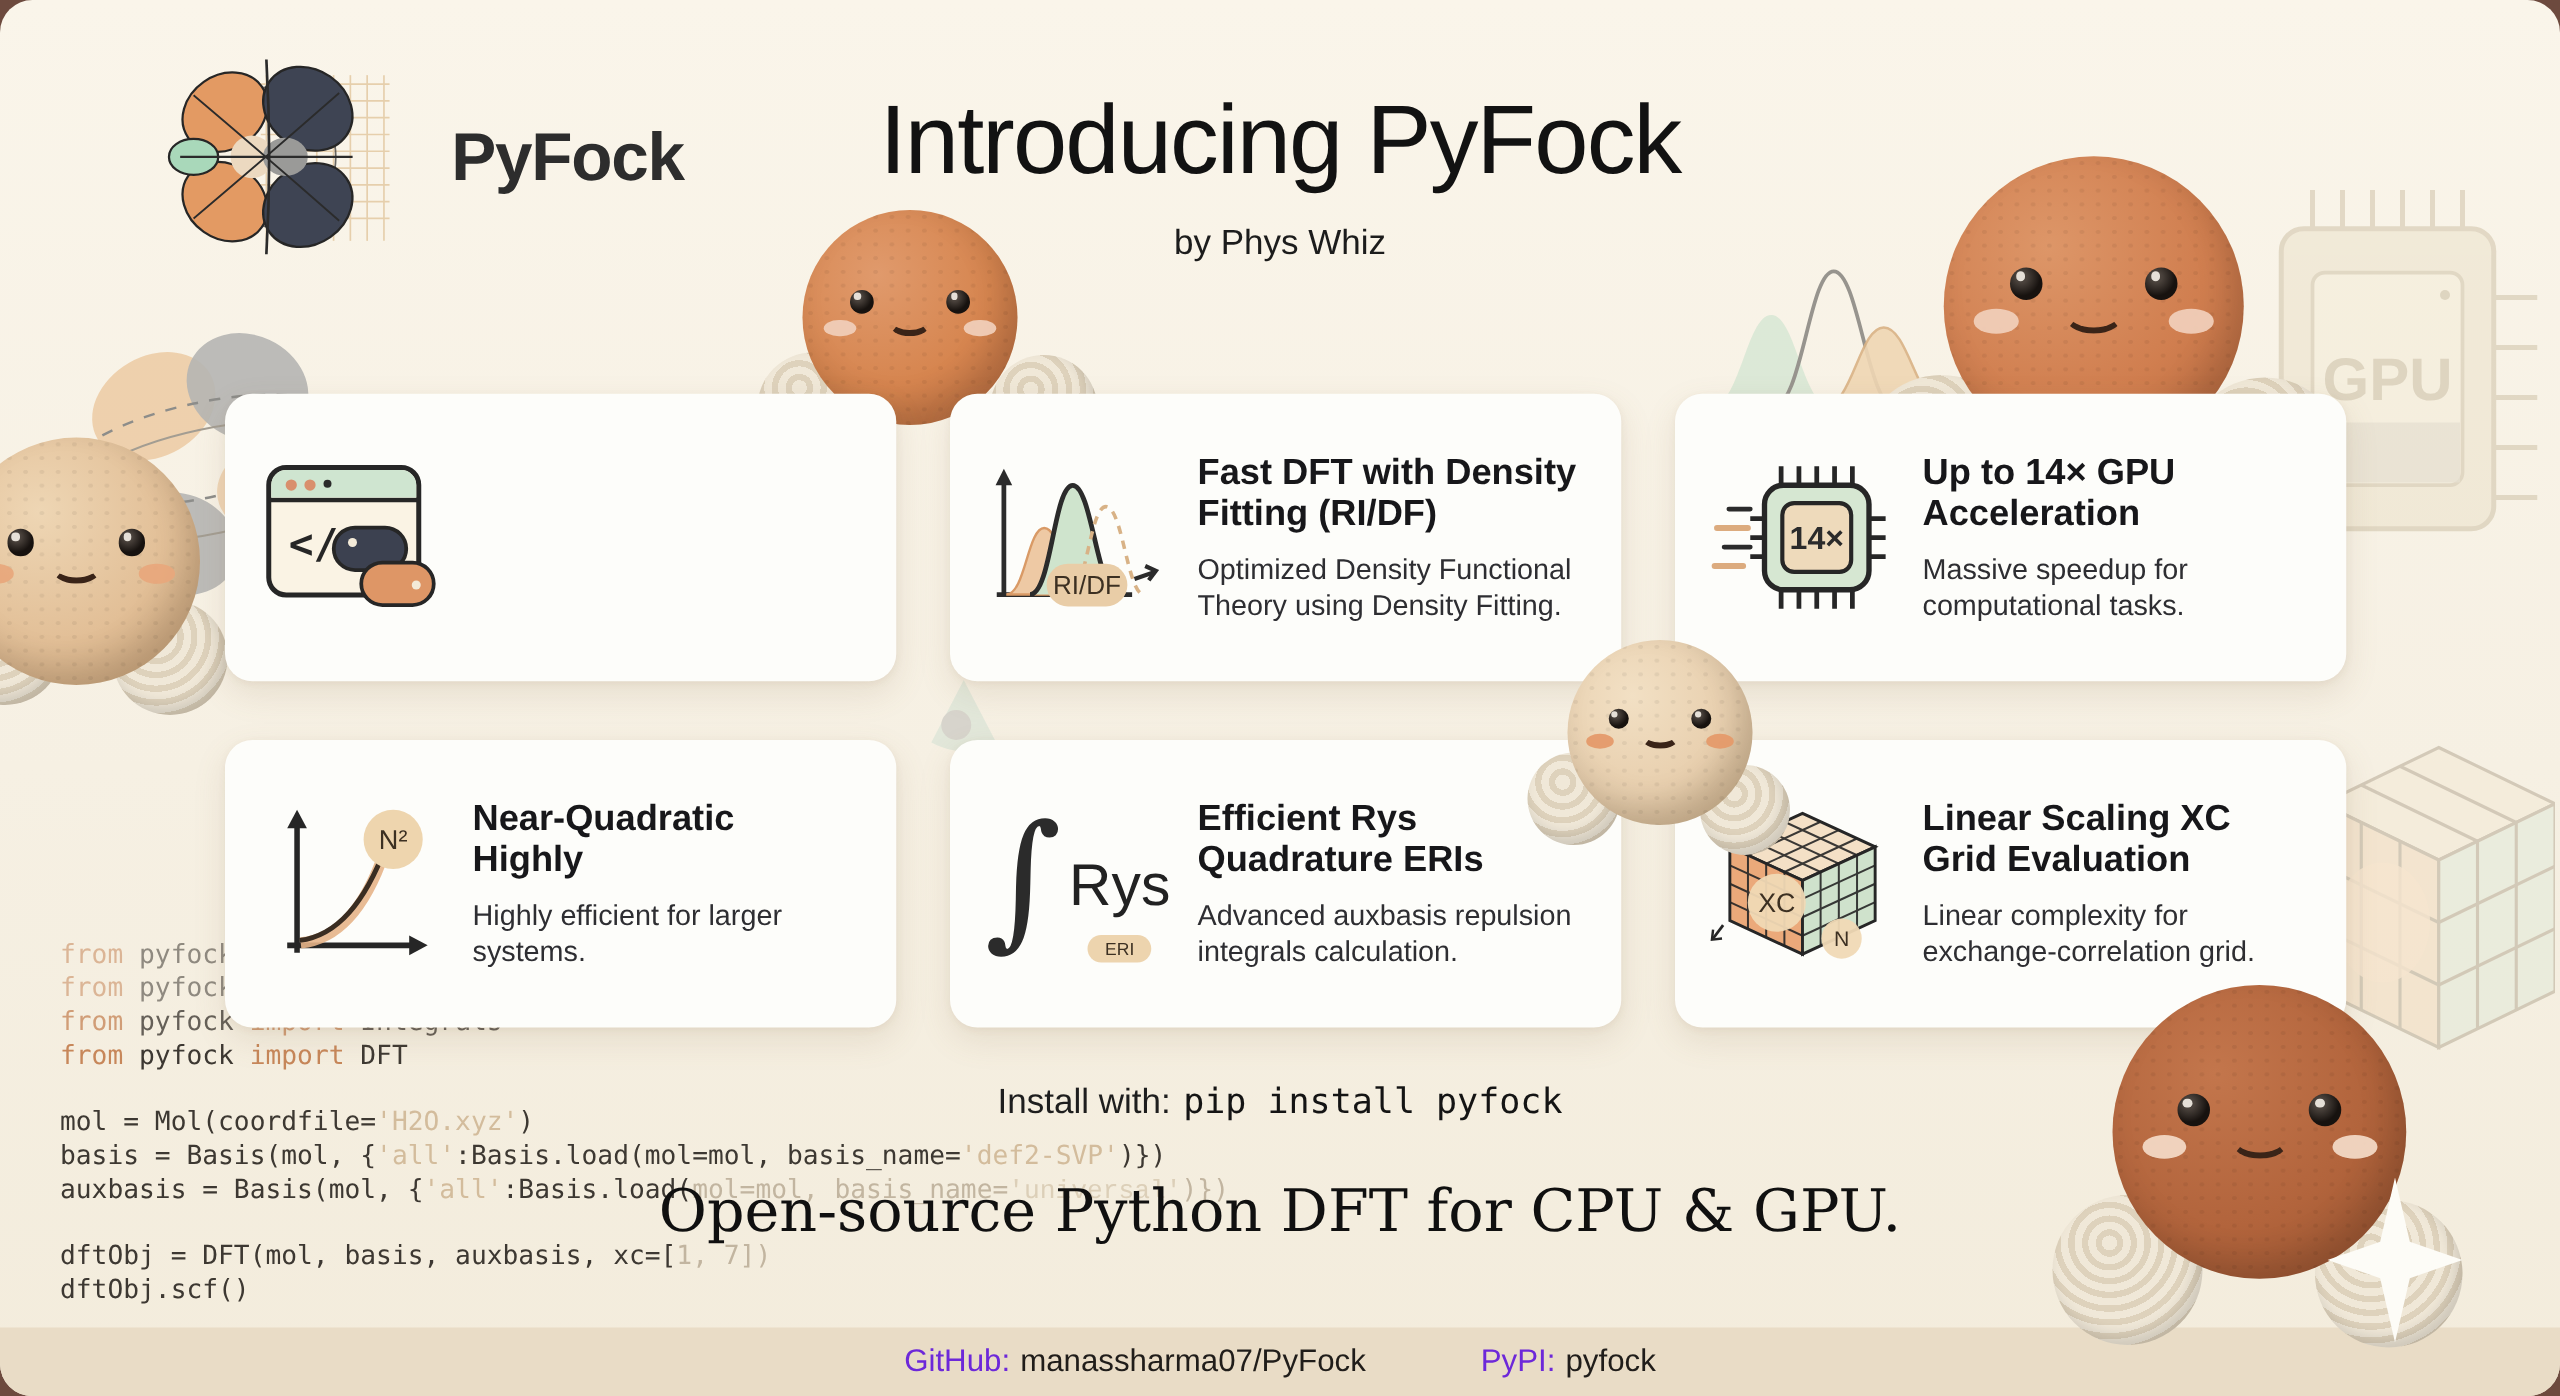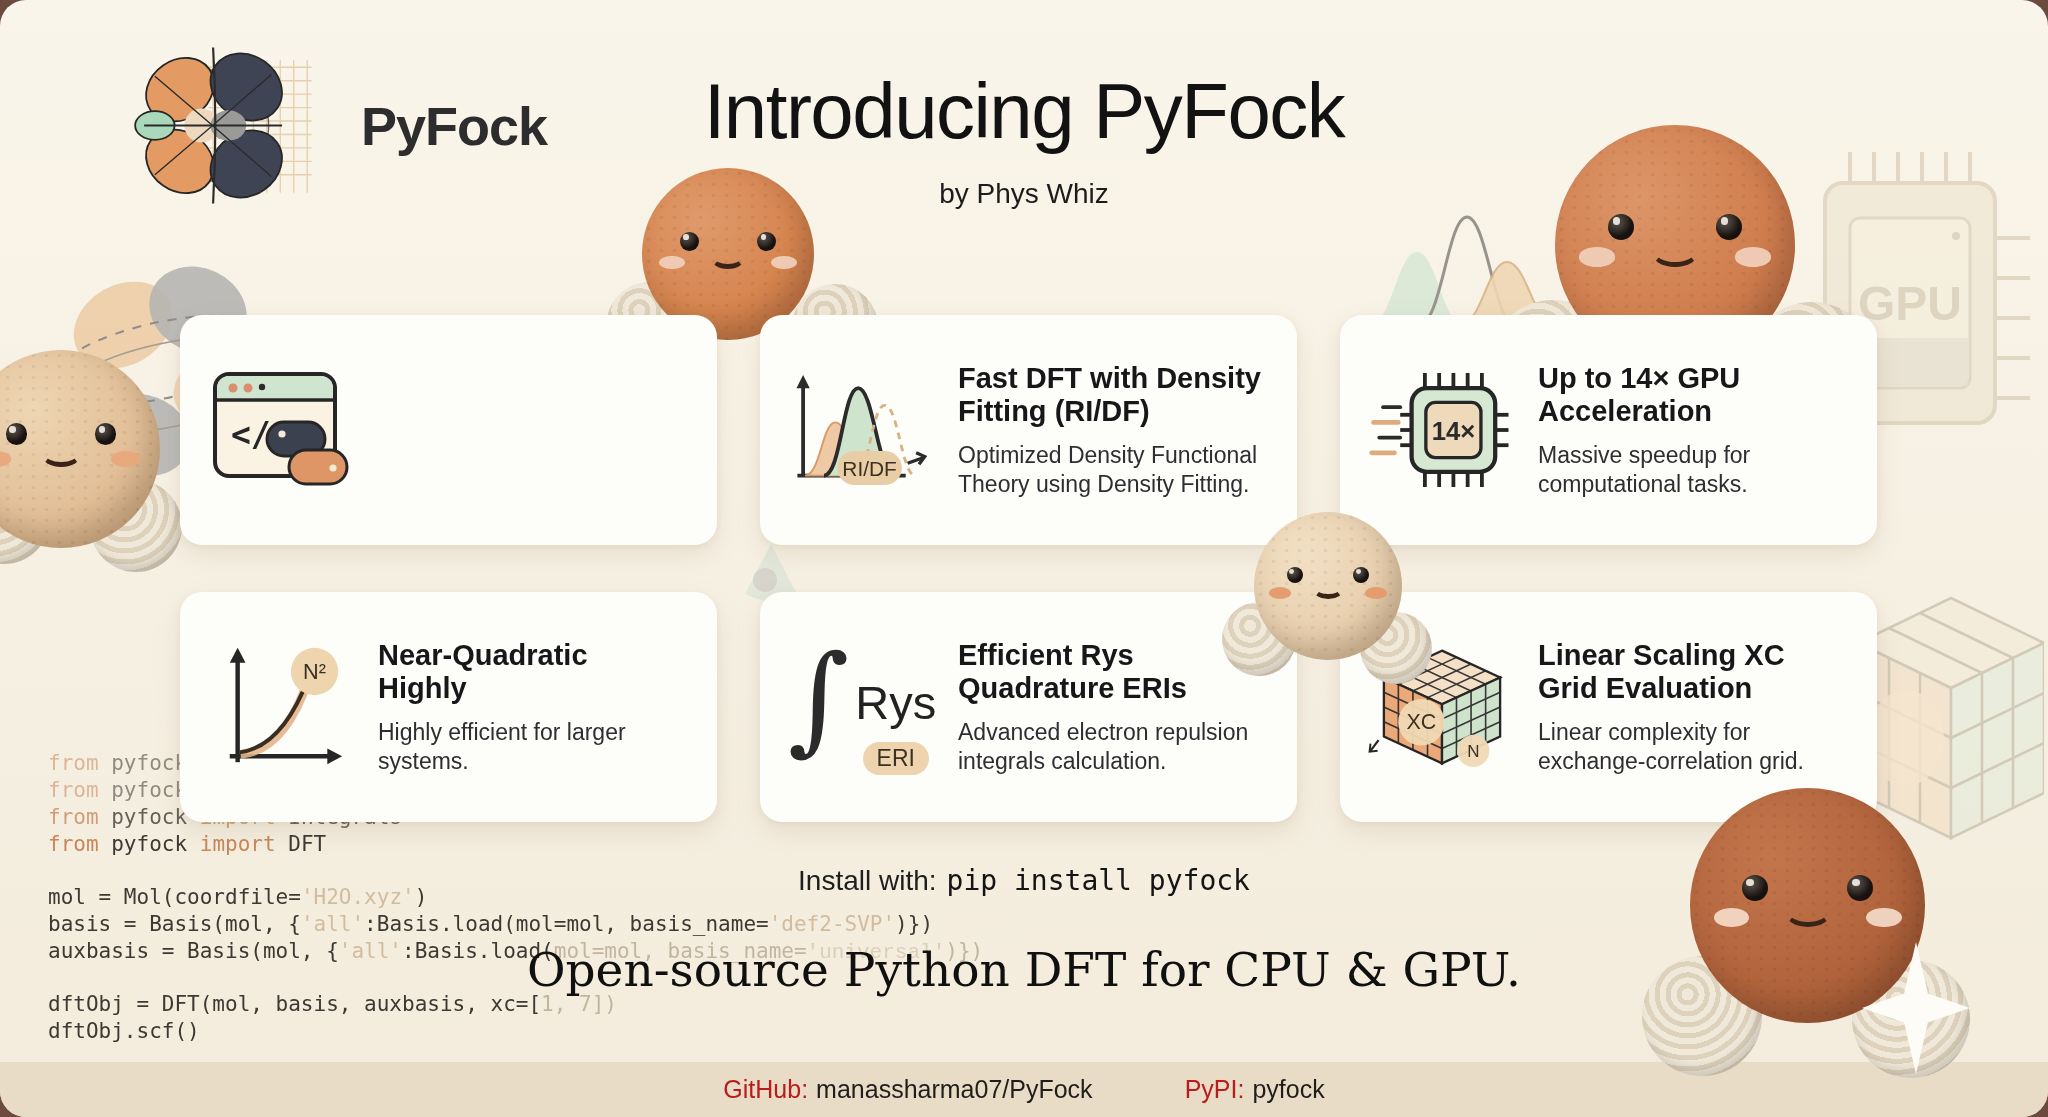--- a/index.html
+++ b/index.html
@@ -26,21 +26,21 @@
   .card-desc { font-size:23px; line-height:1.24; color:#2e2e32; white-space:pre-line; }
   .svg-label { font-family:"Liberation Sans", sans-serif; font-weight:700; fill:#2b2b2b; }
   .svg-pill-text { font-family:"Liberation Sans", sans-serif; fill:#3c3022; font-weight:400; }
 
   
   .rys-icon { display:flex; align-items:flex-start; gap:6px; position:relative; }
   .int-sign { font-family:"DejaVu Serif", serif; font-size:118px; line-height:1; color:#2b2b2b; font-weight:400; }
   .rys-right { display:flex; flex-direction:column; align-items:center; margin-top:38px; }
   .int-word { font-size:47px; font-weight:500; color:#222; line-height:1.1; }
   .pill { display:inline-block; background:#edd4ae; color:#3c3022; border-radius:17px;
-          padding:3px 14px; font-size:23px; margin-top:14px; }
+          padding:3px 14px; font-size:14px; margin-top:14px; }
 
   
   .code { position:absolute; left:48px; top:750px; z-index:2; font-family:"DejaVu Sans Mono", monospace;
           font-size:21px; line-height:27px; white-space:pre; }
   .code-line { height:27px; }
   .code-line.gap { height:26px; }
   .code-line.dim { opacity:.55; }
   .code-line.mid { opacity:.78; }
   .tok-kw { color:#c7875a; }
   .tok-plain { color:#3d3832; }
@@ -50,21 +50,21 @@
 
   
   .install { position:absolute; left:0; right:0; top:864px; text-align:center; z-index:6; }
   .install-label { font-size:28px; color:#1e1e1e; }
   .install-cmd { font-family:"DejaVu Sans Mono", monospace; font-size:28px; color:#141414; margin-left:10px; }
   .tagline { position:absolute; left:0; right:0; top:942px; text-align:center; z-index:6;
              font-family:"DejaVu Serif", serif; font-size:47px; color:#101010; white-space:nowrap; }
   .footer { position:absolute; left:0; right:0; bottom:0; height:55px; background:#e9dcc6; z-index:7;
             display:flex; align-items:center; justify-content:center; gap:92px; }
   .footer .grp { font-size:25px; }
-  .f-label { color:#b91c1c; }
+  .f-label { color:#6d28d9; }
   .f-value { color:#201d1a; margin-left:8px; }
 
   
   .doll { position:absolute; z-index:1; }
   .doll.front { z-index:8; }
   .doll .body { position:absolute; border-radius:50%;
       width:var(--size); height:var(--size);
       background:radial-gradient(circle at 35% 30%, var(--bl) 0%, var(--bm) 55%, var(--bd) 100%);
       box-shadow:inset -10px -14px 26px rgba(0,0,0,.14); }
   .doll .body::before { content:""; position:absolute; inset:0; border-radius:50%;
@@ -342,21 +342,21 @@
         <span class="int-sign">∫</span>
         <div class="rys-right">
           <span class="int-word">Rys</span>
           <span class="pill">ERI</span>
         </div>
       </div>
     </div>
     <div class="card-text">
       <div class="card-title">Efficient Rys
 Quadrature ERIs</div>
-      <div class="card-desc">Advanced electron repulsion
+      <div class="card-desc">Advanced auxbasis repulsion
 integrals calculation.</div>
     </div>
   </div>
 
   <div class="card" style="left:1340px; top:592px;">
     <div class="card-icon">
       <svg width="162" height="148" viewBox="0 0 170 150">
         <polygon points="85,12 150,42 85,72 20,42" fill="#f4e0c6" stroke="#262626" stroke-width="2.6"></polygon>
         <polygon points="20,42 85,72 85,138 20,108" fill="#eba97a" stroke="#262626" stroke-width="2.6"></polygon>
         <polygon points="150,42 85,72 85,138 150,108" fill="#cfe2cc" stroke="#262626" stroke-width="2.6"></polygon>

